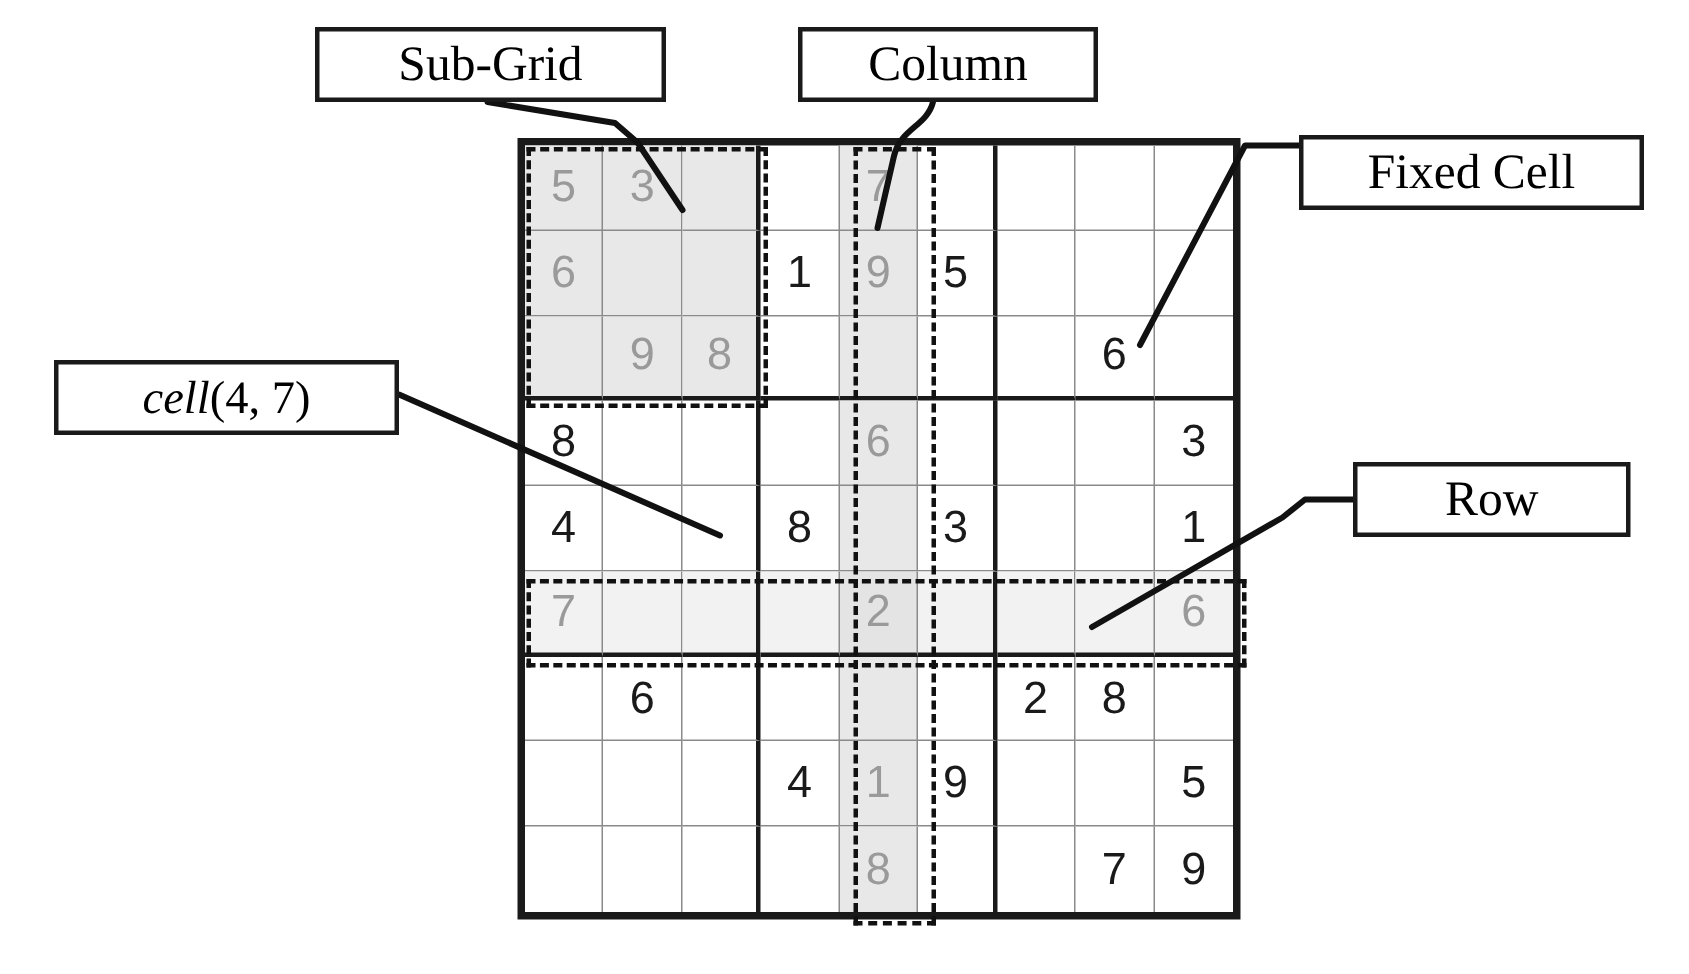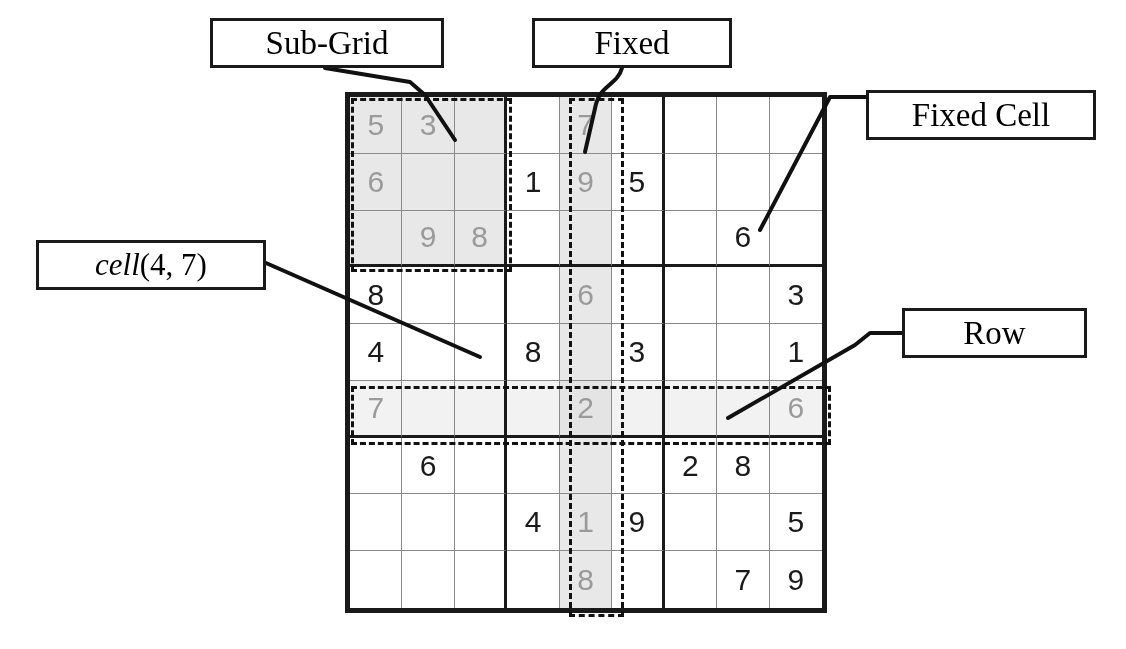--- a/index.html
+++ b/index.html
@@ -140,21 +140,21 @@
     <path d="M 902 333 L 870 333 L 855 345 L 728 418" fill="none" stroke="#111111" stroke-width="4" stroke-linejoin="round" stroke-linecap="round"></path>
 
     <path d="M 266 263 L 480 357" fill="none" stroke="#111111" stroke-width="4" stroke-linecap="round"></path>
   </svg>
 
   <div class="callout" id="callout-subgrid">
     <span class="lbl">Sub-Grid</span>
   </div>
 
   <div class="callout" id="callout-column">
-    <span class="lbl">Fixed</span>
+    <span class="lbl">Column</span>
   </div>
 
   <div class="callout" id="callout-fixed">
     <span class="lbl">Fixed Cell</span>
   </div>
 
   <div class="callout" id="callout-row">
     <span class="lbl">Row</span>
   </div>
 

